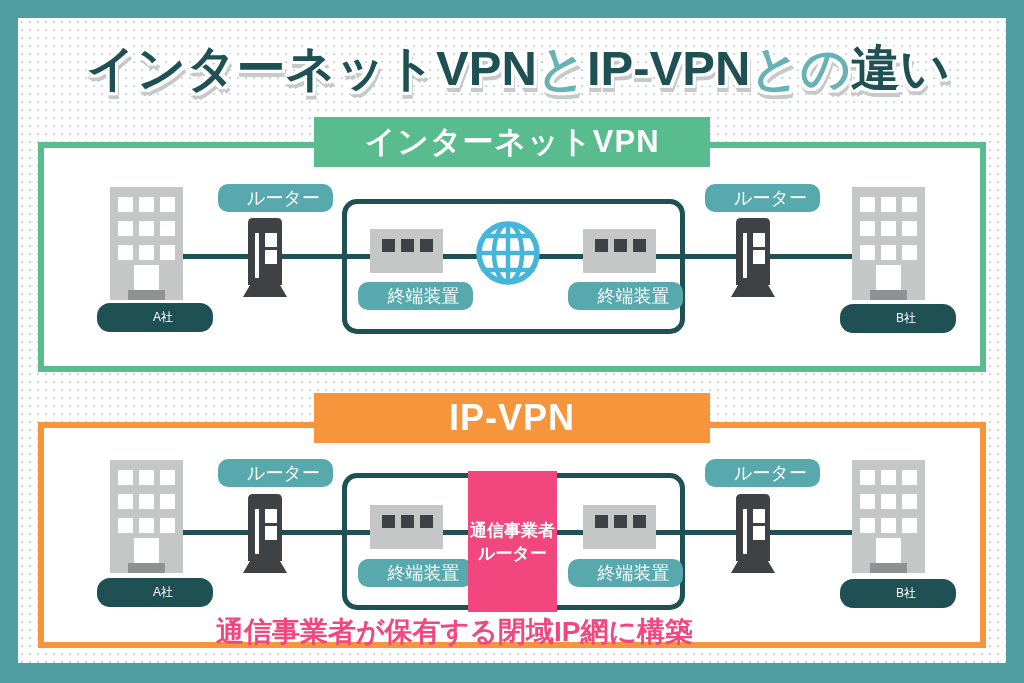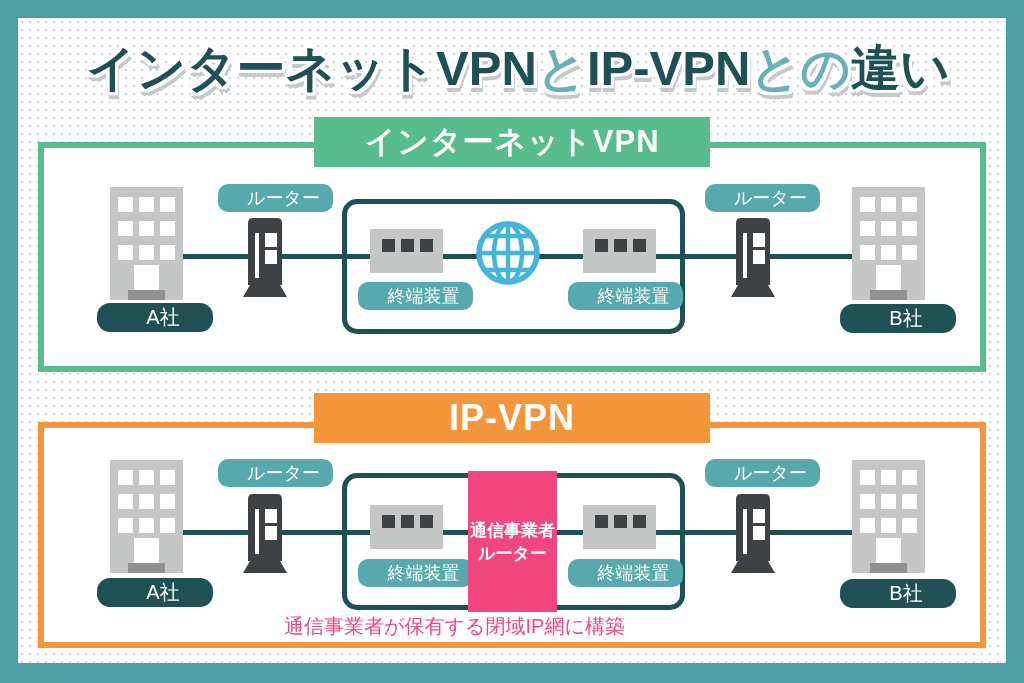--- a/index.html
+++ b/index.html
@@ -60,21 +60,21 @@
       8px 58px,29px 58px,50px 58px;
     background-size:
       37px 10px, 25px 27px,
       15px 15px,15px 15px,15px 15px,
       15px 15px,15px 15px,15px 15px,
       15px 15px,15px 15px,15px 15px;
   }
   
   .badge{position:absolute;display:flex;align-items:center;justify-content:center;
     color:#fff;font-weight:400;z-index:4;white-space:nowrap;padding-left:16px;}
-  .badge-dark{background:#1F5154;border-radius:13px;width:100px;height:29px;font-size:20px;}
+  .badge-dark{background:#1F5154;border-radius:13px;width:100px;height:29px;font-size:12px;}
   .badge-teal{background:#57A9AD;border-radius:10px;width:99px;height:28px;font-size:18px;}
   
   .router{position:absolute;width:44px;height:79px;z-index:3;}
   .router svg{display:block;width:100%;height:100%;}
   
   .inner-box{position:absolute;left:342px;width:343px;background:#fff;
     border:5px solid #1F5154;border-radius:15px;box-sizing:border-box;z-index:1;}
   .ib-top{top:199px;height:135px;}
   .ib-bottom{top:473px;height:137px;}
   
@@ -91,21 +91,21 @@
   .globe svg{display:block;width:100%;height:100%;}
   
   .carrier{
     position:absolute;left:468px;top:471px;width:89px;height:141px;background:#F1477E;
     z-index:4;display:flex;flex-direction:column;align-items:center;justify-content:center;
     color:#fff;font-weight:700;font-size:17px;white-space:nowrap;
   }
   
   .caption{
     position:absolute;left:38px;top:613px;width:833px;text-align:center;
-    color:#F1477E;font-size:20px;font-weight:400;z-index:5;white-space:nowrap;
+    color:#F1477E;font-size:28px;font-weight:700;z-index:5;white-space:nowrap;
   }
 </style>
 </head>
 <body>
 
 <div class="page">
   <div class="canvas"></div>
 
   <div class="title">
     <span class="t-dark">インターネットVPN</span><span class="t-light">と</span><span class="t-dark">IP-VPN</span><span class="t-light">との</span><span class="t-dark">違い</span>

